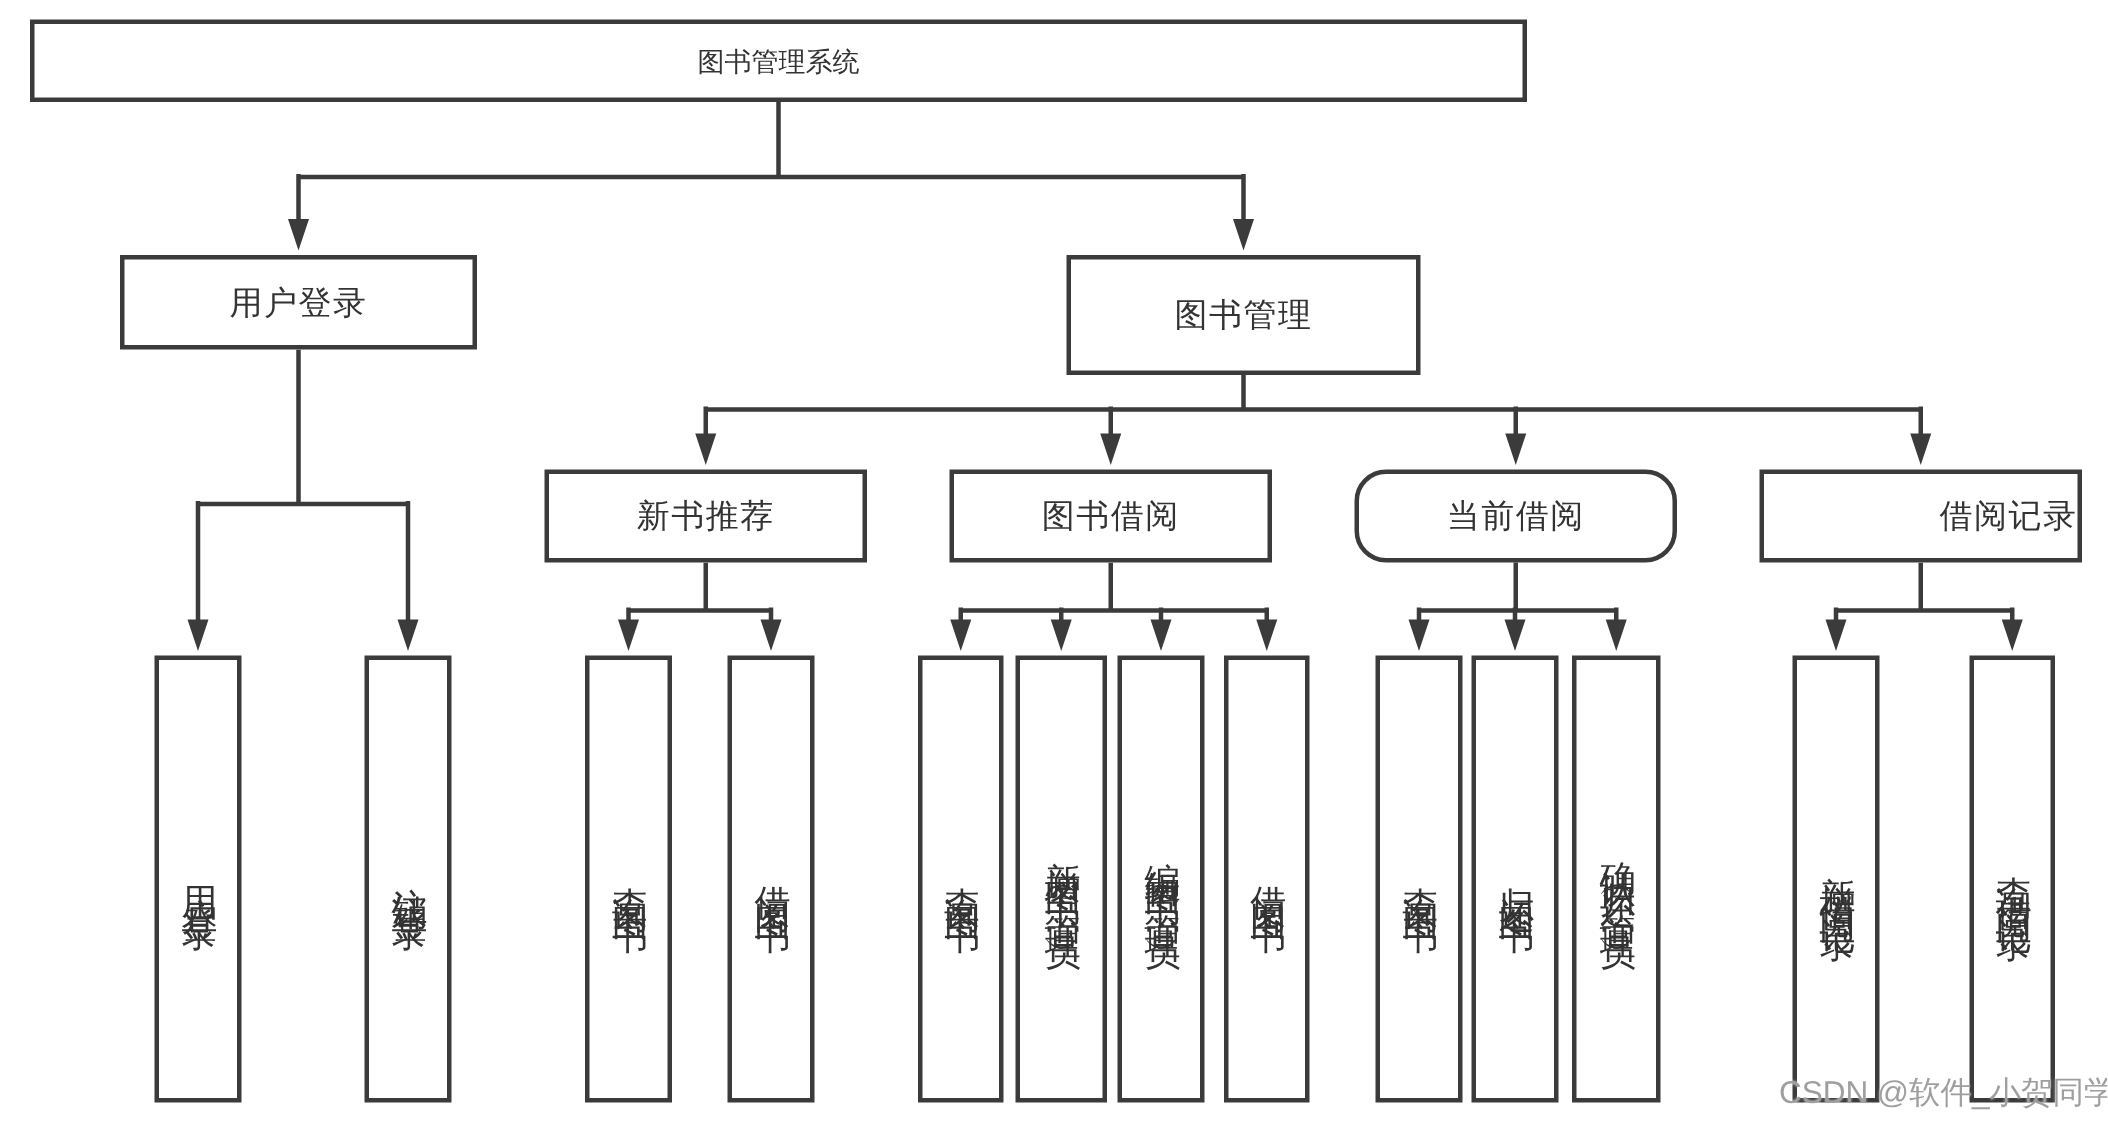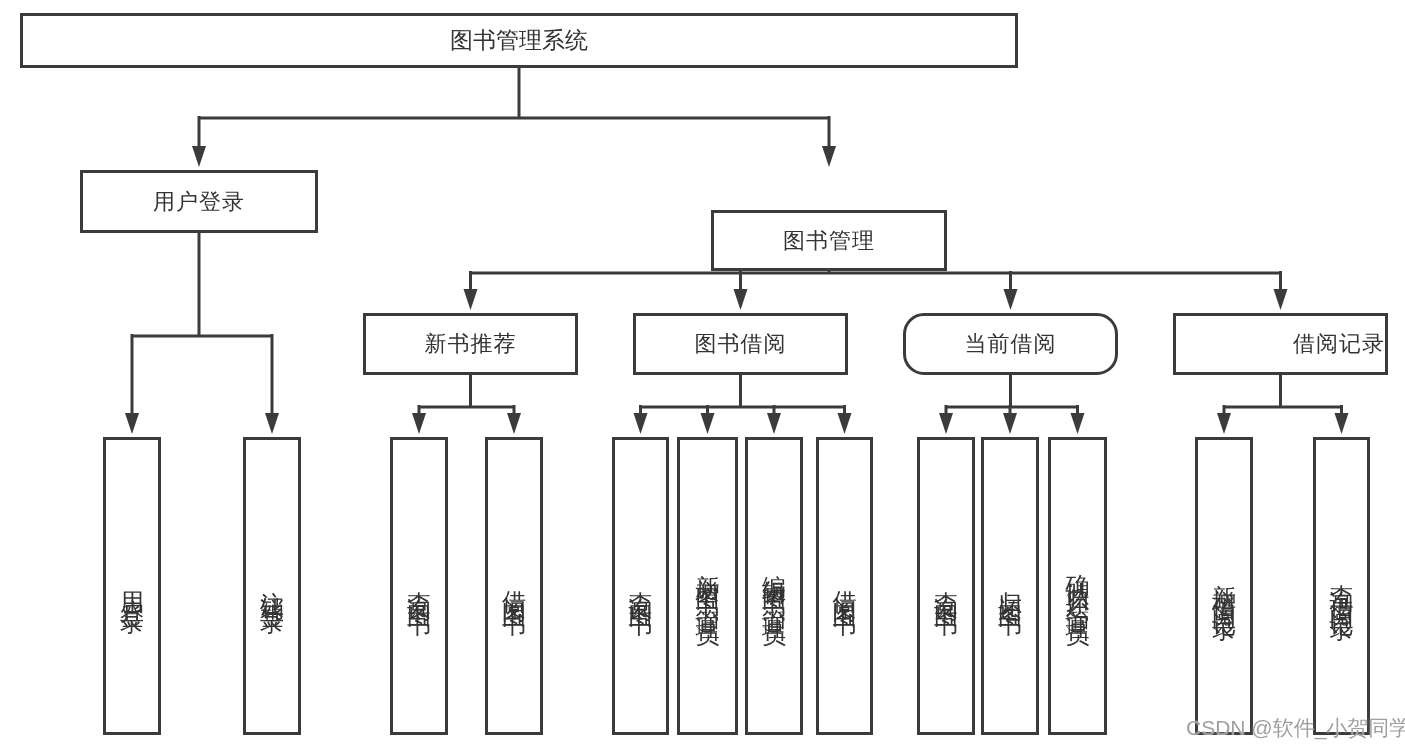--- a/index.html
+++ b/index.html
@@ -21,21 +21,21 @@
   .node {
     position: absolute;
     box-sizing: border-box;
     border: 3px solid var(--line-color);
     background: #ffffff;
     display: flex;
     align-items: center;
     justify-content: center;
   }
   .node.h { font-size: 22px; letter-spacing: 1px; }
-  .node.root { font-size: 23px; }
+  .node.root { font-size: 18px; }
   .node.leaf span {
     writing-mode: vertical-rl;
     text-orientation: mixed;
     font-size: 24px;
     letter-spacing: 7px;
     line-height: 1;
     white-space: nowrap;
   }
   svg.connectors {
     position: absolute;
@@ -89,21 +89,21 @@
     <polygon points="1341.5,434 1334.5,413 1348.5,413"></polygon>
   </svg>
 
   <div class="node root" style="left:20px; top:13px; width:998px; height:55px;">
     <span>图书管理系统</span>
   </div>
 
   <div class="node h" style="left:80px; top:170px; width:238px; height:63px;">
     <span>用户登录</span>
   </div>
-  <div class="node h" style="left:711px; top:170px; width:236px; height:61px;margin-top:40px;">
+  <div class="node h" style="left:711px; top:170px; width:236px; height:80px;">
     <span>图书管理</span>
   </div>
 
   <div class="node h" style="left:363px; top:313px; width:215px; height:62px;text-align:right;">
     <span>新书推荐</span>
   </div>
   <div class="node h" style="left:633px; top:313px; width:215px; height:62px;">
     <span>图书借阅</span>
   </div>
   <div class="node h" style="left:903px; top:313px; width:215px; height:62px;border-radius:21px;">

